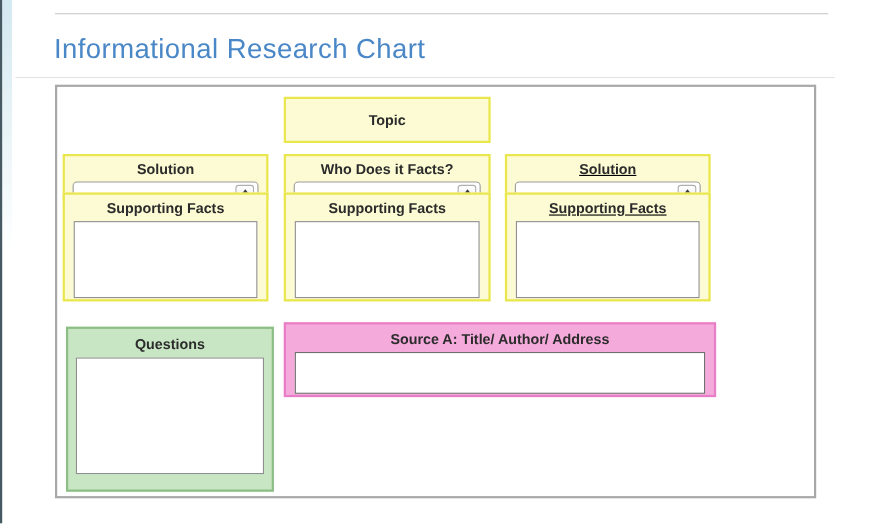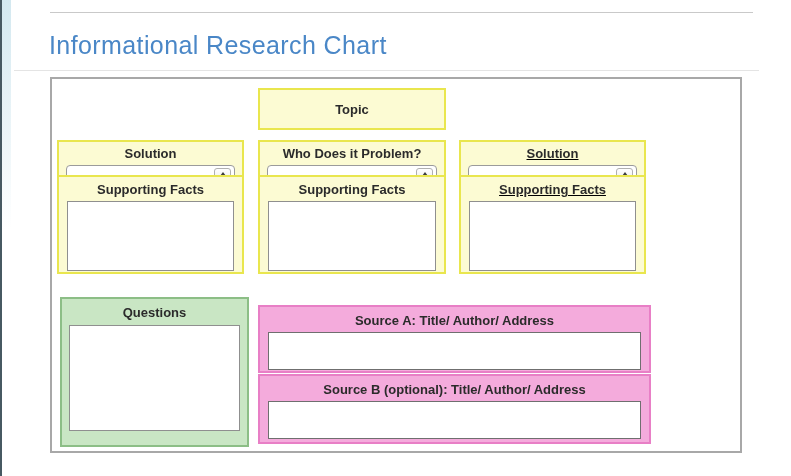--- a/index.html
+++ b/index.html
@@ -50,21 +50,21 @@
   .facts textarea, .questions textarea, .source textarea {
     display:block; background:#fff; border:1px solid #8f8f8f; resize:none;
     font:12px "Liberation Sans", sans-serif; box-sizing:border-box; padding:3px;
   }
   .facts textarea { margin:4px auto 0; width:calc(100% - 16px); height:70px; }
 
   .questions { left:8px; top:218px; width:189px; height:150px; padding-top:6px; }
   .questions textarea { margin:5px auto 0; width:calc(100% - 14px); height:106px; }
 
   .source { left:206px; width:393px; padding-top:6px; }
-  .src-a  { top:226px; height:68px; }
+  .src-a  { top:214px; height:68px; }
   .src-b  { top:295px; height:70px; }
   .source textarea { margin:4px auto 0; width:calc(100% - 16px); height:38px; border-color:#6f6f6f; }
 </style>
 </head>
 <body>
 
 <div class="left-bar"></div>
 <div class="left-tint"></div>
 <div class="top-rule"></div>
 <h1 class="page-title" style="margin:0;font-weight:normal;">Informational Research Chart</h1>
@@ -81,21 +81,21 @@
     <div class="sel" role="combobox">
       <span class="sel-value"></span>
       <span class="stepper">
           <span class="tri-up"></span>
           <span class="tri-down"></span>
         </span>
     </div>
   </div>
 
   <div class="box yellow headcol c1">
-    <div class="hd">Who Does it Problem?</div>
+    <div class="hd">Who Does it Facts?</div>
     <div class="sel" role="combobox">
       <span class="sel-value"></span>
       <span class="stepper">
           <span class="tri-up"></span>
           <span class="tri-down"></span>
         </span>
     </div>
   </div>
 
   <div class="box yellow headcol c2">
@@ -127,18 +127,14 @@
   <div class="box green questions">
     <div class="hd">Questions</div>
     <textarea style=""></textarea>
   </div>
 
   <div class="box pink source src-a">
     <div class="hd">Source A: Title/ Author/ Address</div>
     <textarea style=""></textarea>
   </div>
 
-  <div class="box pink source src-b">
-    <div class="hd">Source B (optional): Title/ Author/ Address</div>
-    <textarea style=""></textarea>
-  </div>
 
 </div>
 
 </body></html>

